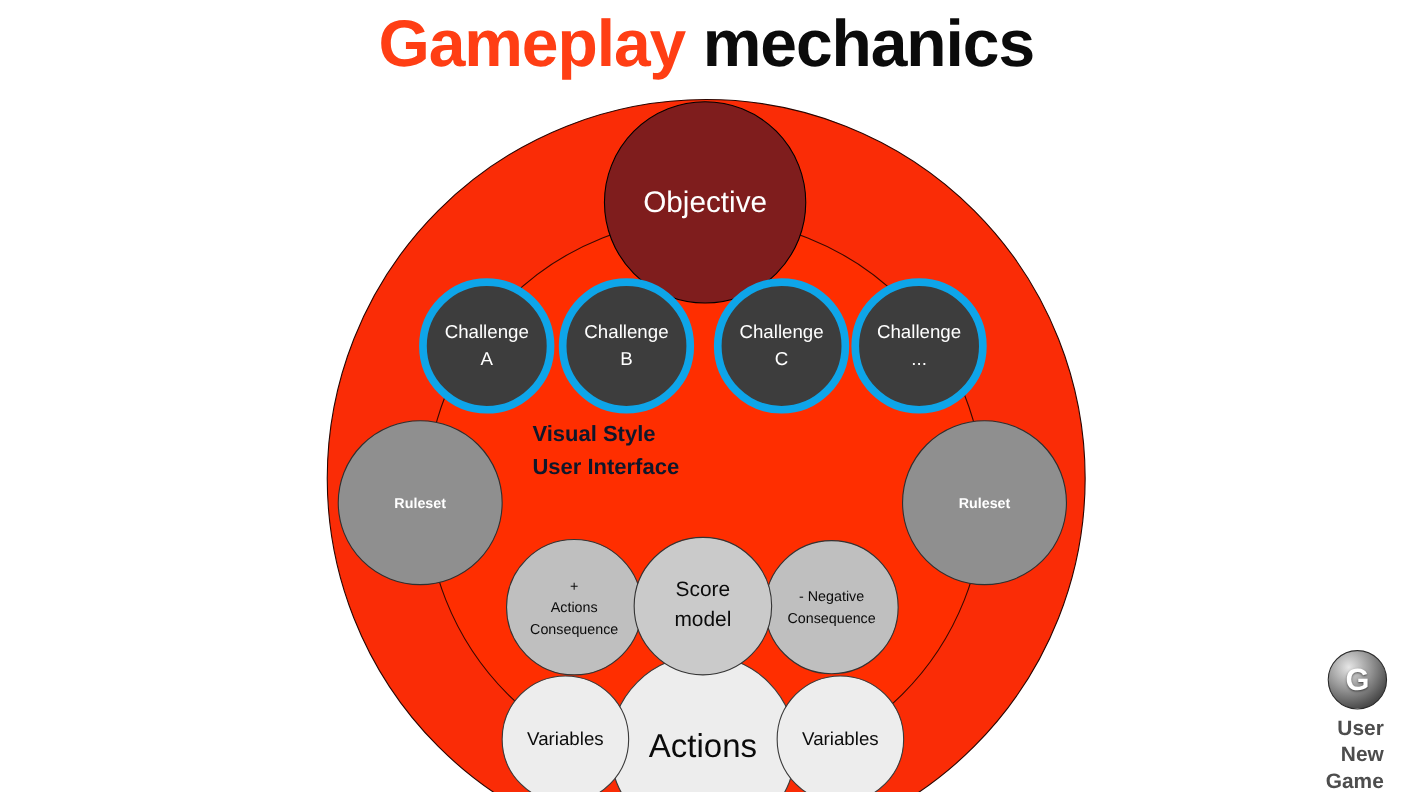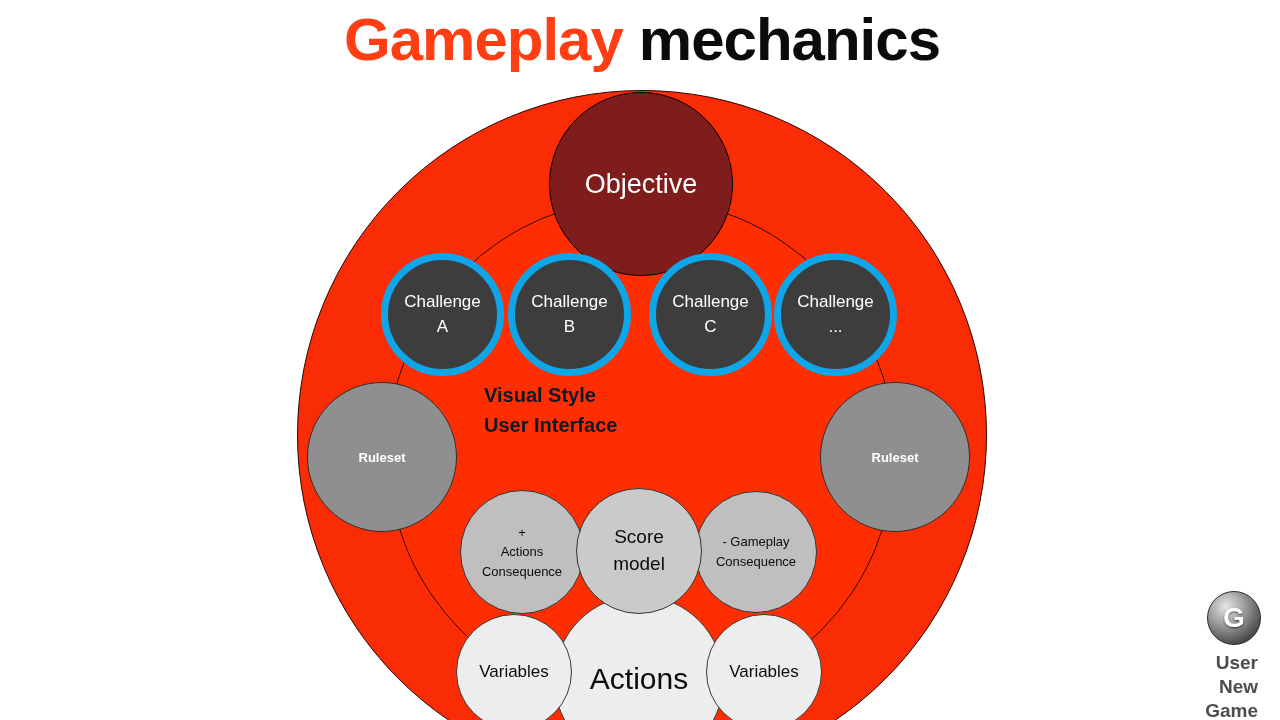--- a/index.html
+++ b/index.html
@@ -127,21 +127,21 @@
     <span>Variables</span>
   </div>
 
   <div class="circle consequence consequence-pos">
     <span class="line">+</span>
     <span class="line">Actions</span>
     <span class="line">Consequence</span>
   </div>
 
   <div class="circle consequence consequence-neg">
-    <span class="line">- Gameplay</span>
+    <span class="line">- Negative</span>
     <span class="line">Consequence</span>
   </div>
 
   <div class="circle score">
     <span class="line">Score</span>
     <span class="line">model</span>
   </div>
 
   <div class="circle logo-sphere">
     <span>G</span>

